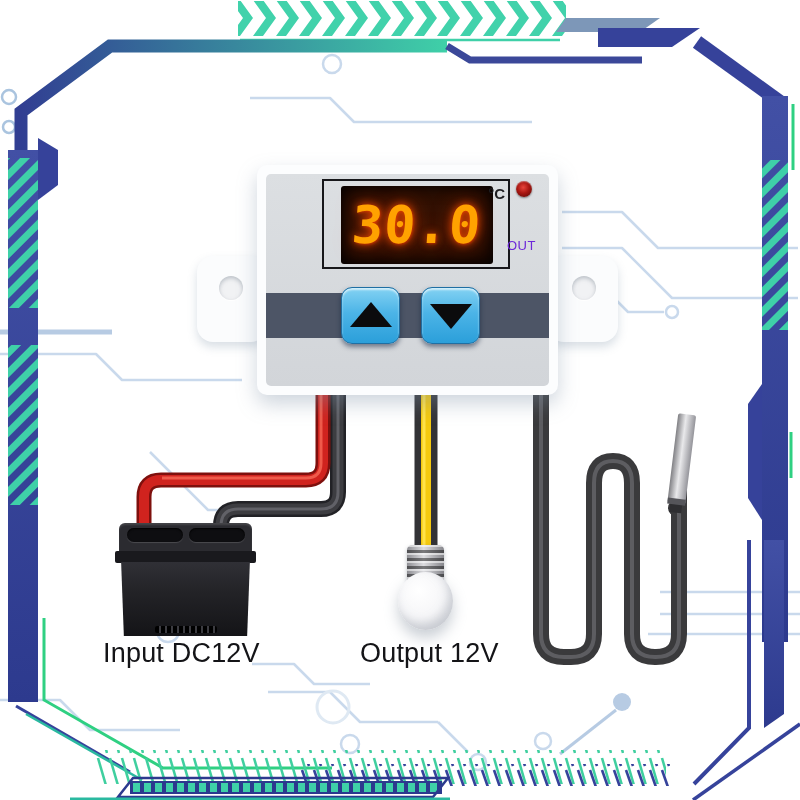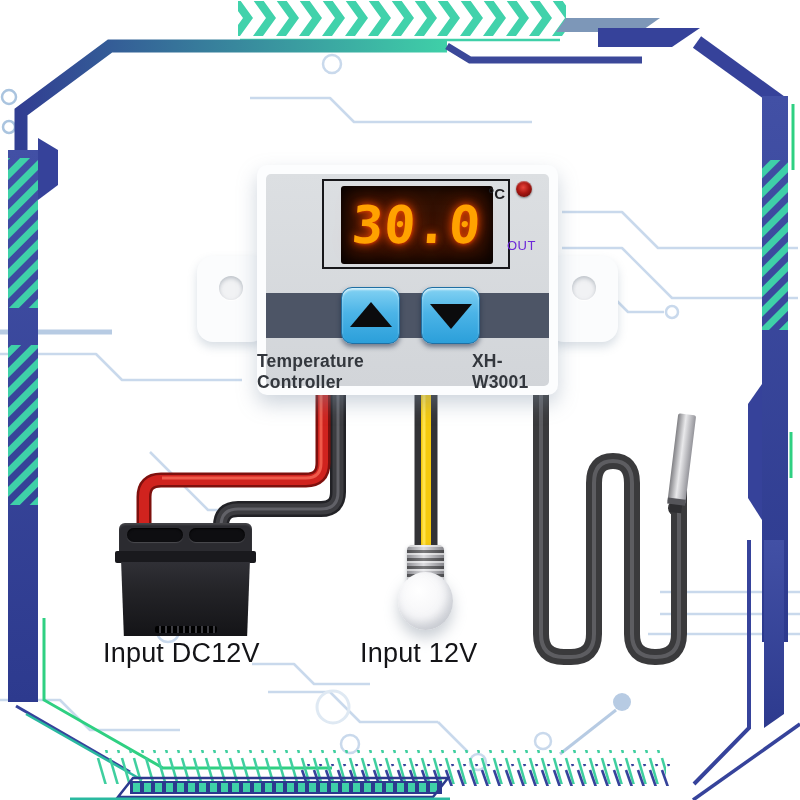--- a/index.html
+++ b/index.html
@@ -316,23 +316,19 @@
       <span class="out-text">OUT</span>
 
       <div class="band"></div>
       <div class="btn btn-up">
         <div class="tri-up"></div>
       </div>
       <div class="btn btn-down">
         <div class="tri-down"></div>
       </div>
 
-      <div class="label-row">
-        <span>Temperature Controller</span>
-        <span>XH-W3001</span>
-      </div>
     </div>
   </div>
 
   <div class="caption cap-in">Input DC12V</div>
-  <div class="caption cap-out">Input 12V</div>
+  <div class="caption cap-out">Output 12V</div>
 
 </div>
 
 </body></html>

